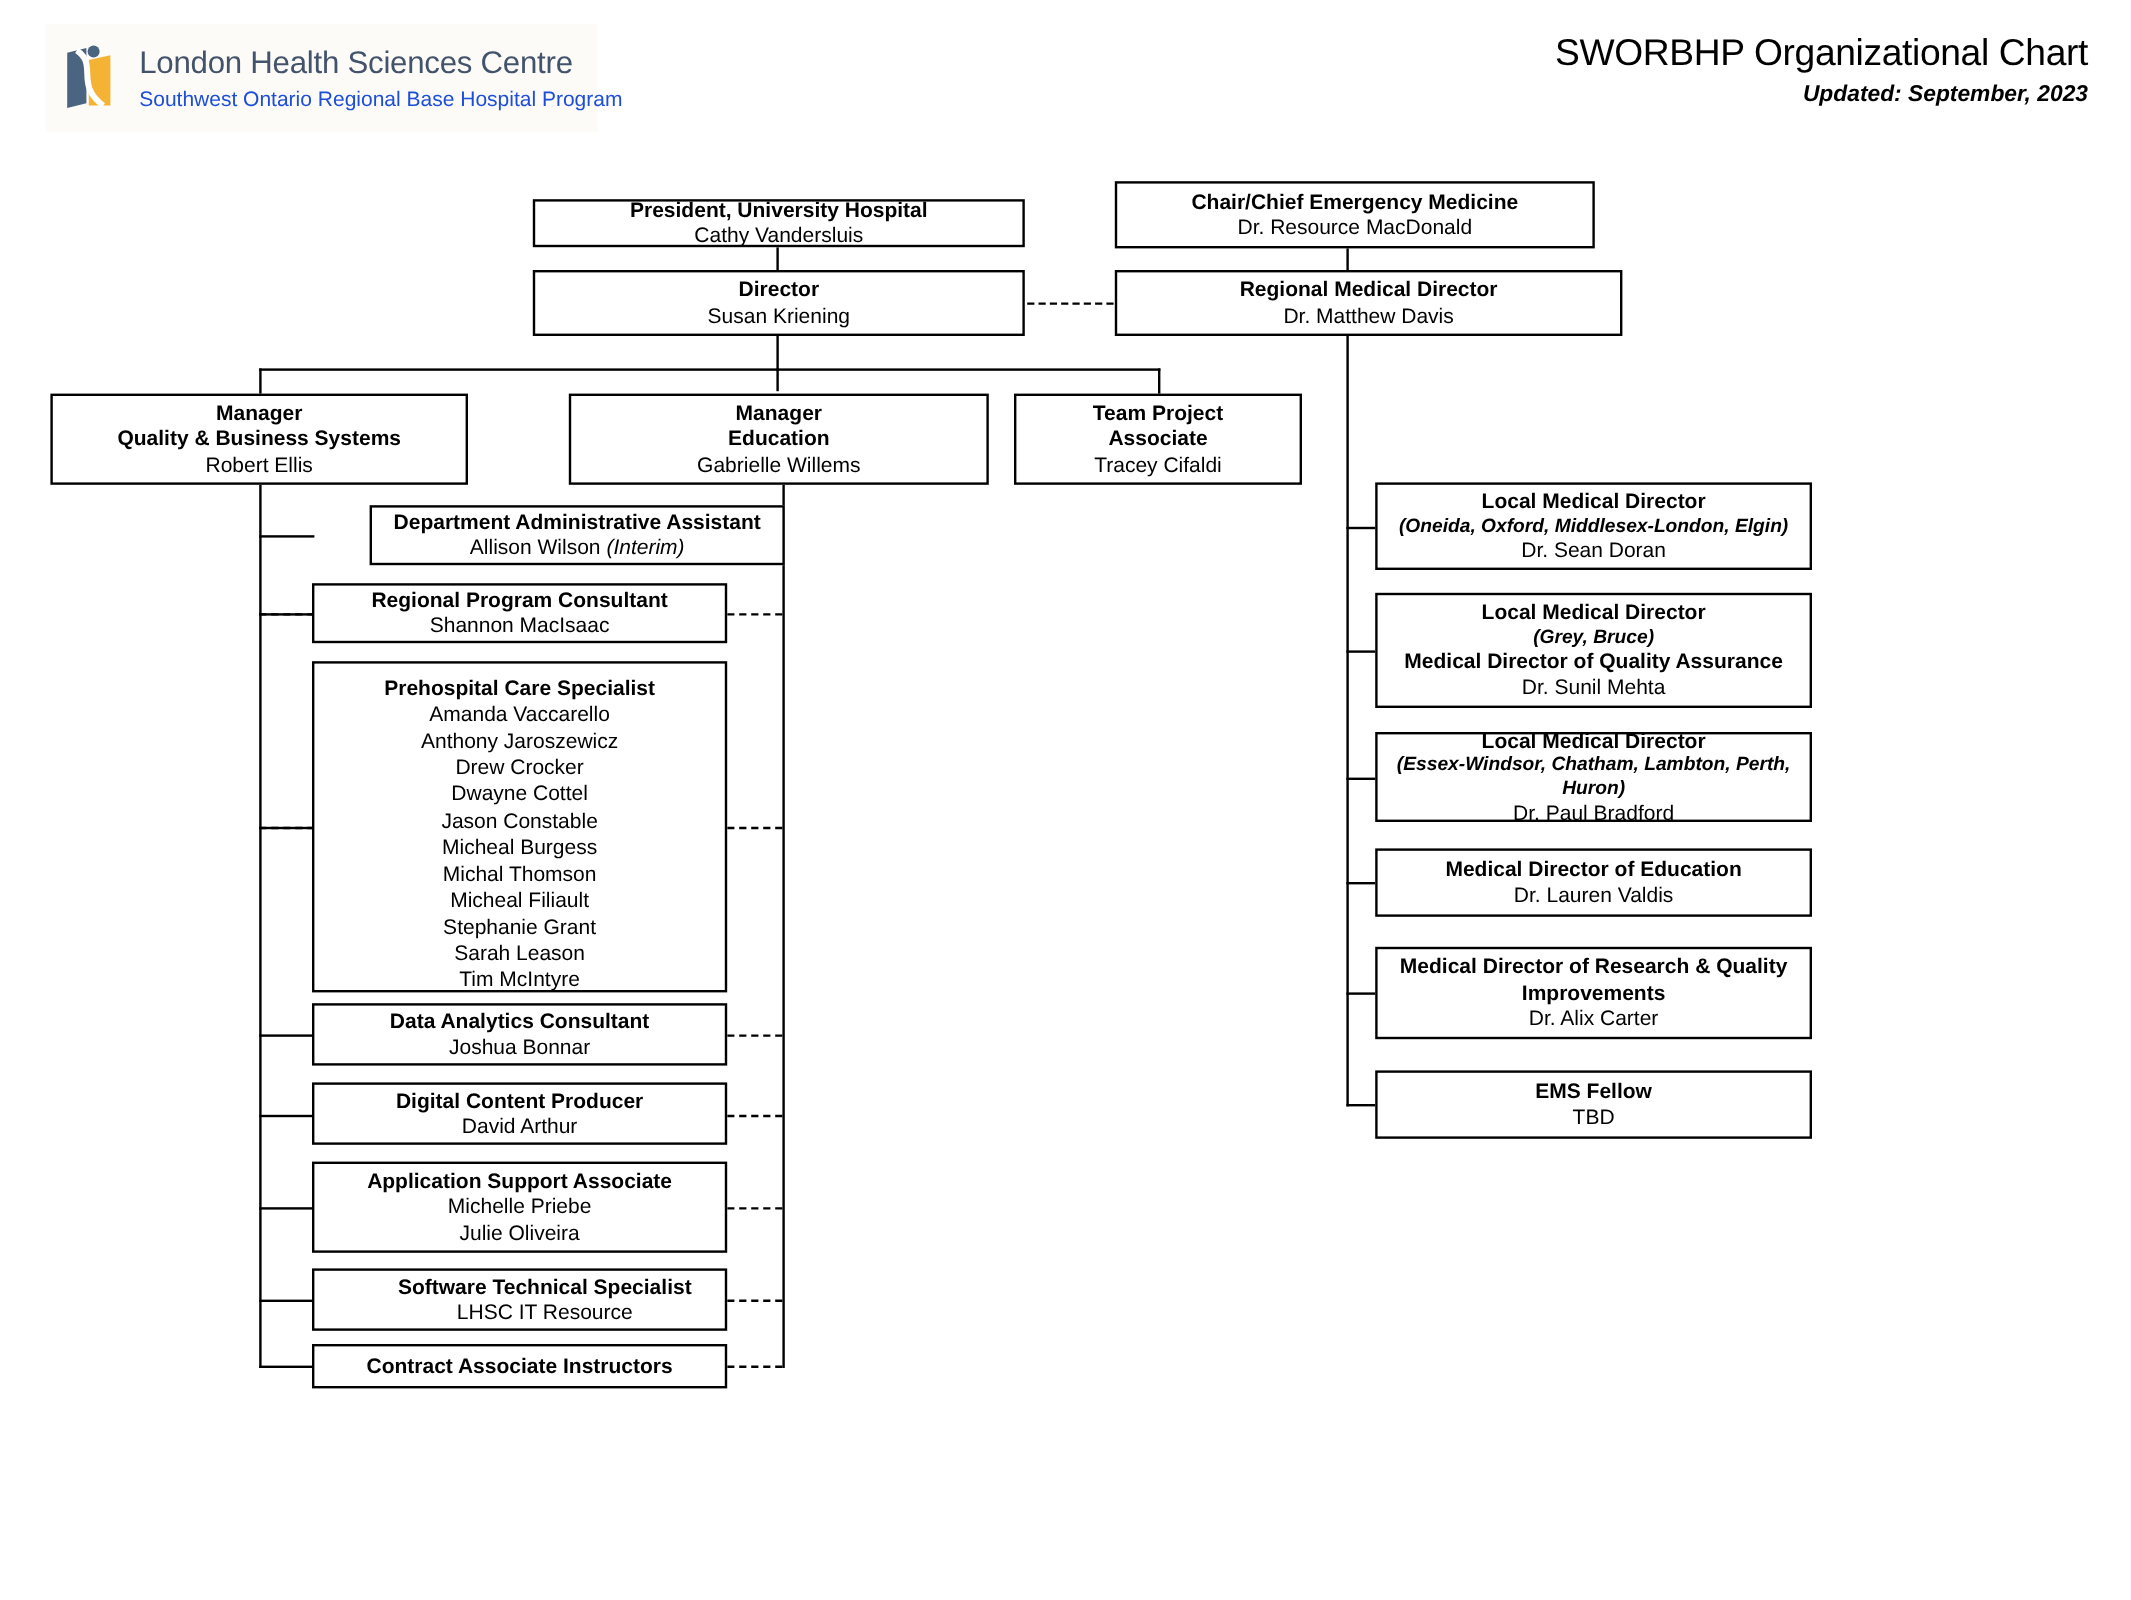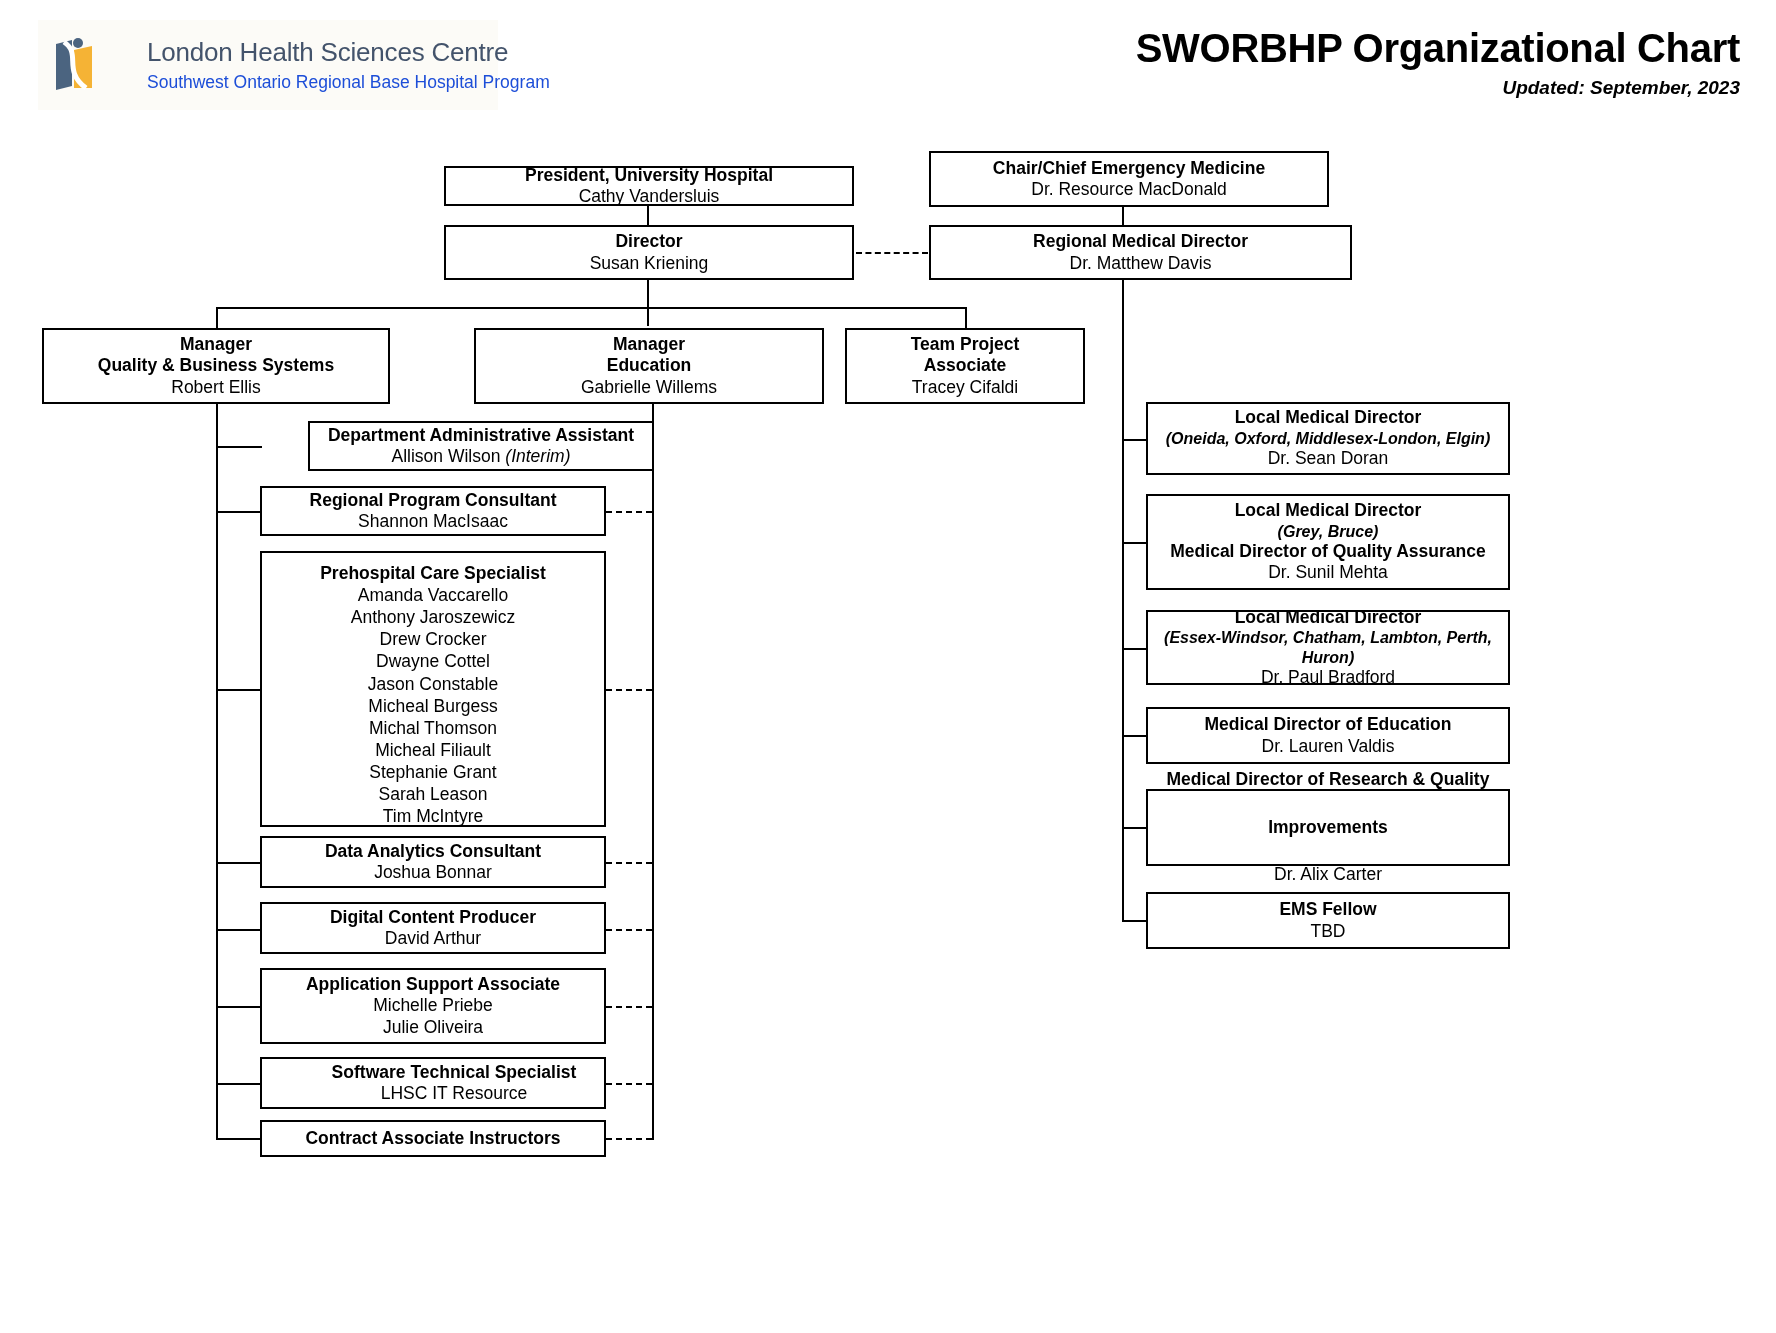--- a/index.html
+++ b/index.html
@@ -31,21 +31,20 @@
     width: 54px;
     height: 58px;
     flex: 0 0 auto;
     margin-left: 14px;
     margin-right: 10px;
   }
   #logo-text-block {
     display: flex;
     flex-direction: column;
     justify-content: center;
-    margin-left: 31px;
   }
   #logo-line-1 {
     font-size: 26px;
     color: #43536b;
     letter-spacing: -0.2px;
     white-space: nowrap;
   }
   #logo-line-2 {
     font-size: 17.5px;
     color: #1d4ed8;
@@ -53,22 +52,22 @@
     white-space: nowrap;
   }
 
   #header-title-block {
     position: absolute;
     right: 36px;
     top: 26px;
     text-align: right;
   }
   #chart-title {
-    font-size: 40px;
-    font-weight: bold;
+    font-size: 31px;
+    font-weight: normal;
     letter-spacing: -0.3px;
     white-space: nowrap;
   }
   #chart-updated {
     font-size: 19px;
     font-style: italic;
     font-weight: bold;
     margin-top: 6px;
     white-space: nowrap;
   }
@@ -300,21 +299,21 @@
   <div class="t">Local Medical Director</div>
   <div class="sub">(Essex-Windsor, Chatham, Lambton, Perth, Huron)</div>
   <div class="n">Dr. Paul Bradford</div>
 </div>
 
 <div class="node" style="left:1146px; top:707px; width:364px; height:57px;">
   <div class="t">Medical Director of Education</div>
   <div class="n">Dr. Lauren Valdis</div>
 </div>
 
-<div class="node" style="left:1146px; top:789px; width:364px; height:77px;gap:26px;">
+<div class="node" style="left:1146px; top:789px; width:364px; height:77px;">
   <div class="t">Medical Director of Research &amp; Quality</div>
   <div class="t">Improvements</div>
   <div class="n">Dr. Alix Carter</div>
 </div>
 
 <div class="node" style="left:1146px; top:892px; width:364px; height:57px;">
   <div class="t">EMS Fellow</div>
   <div class="n">TBD</div>
 </div>
 

